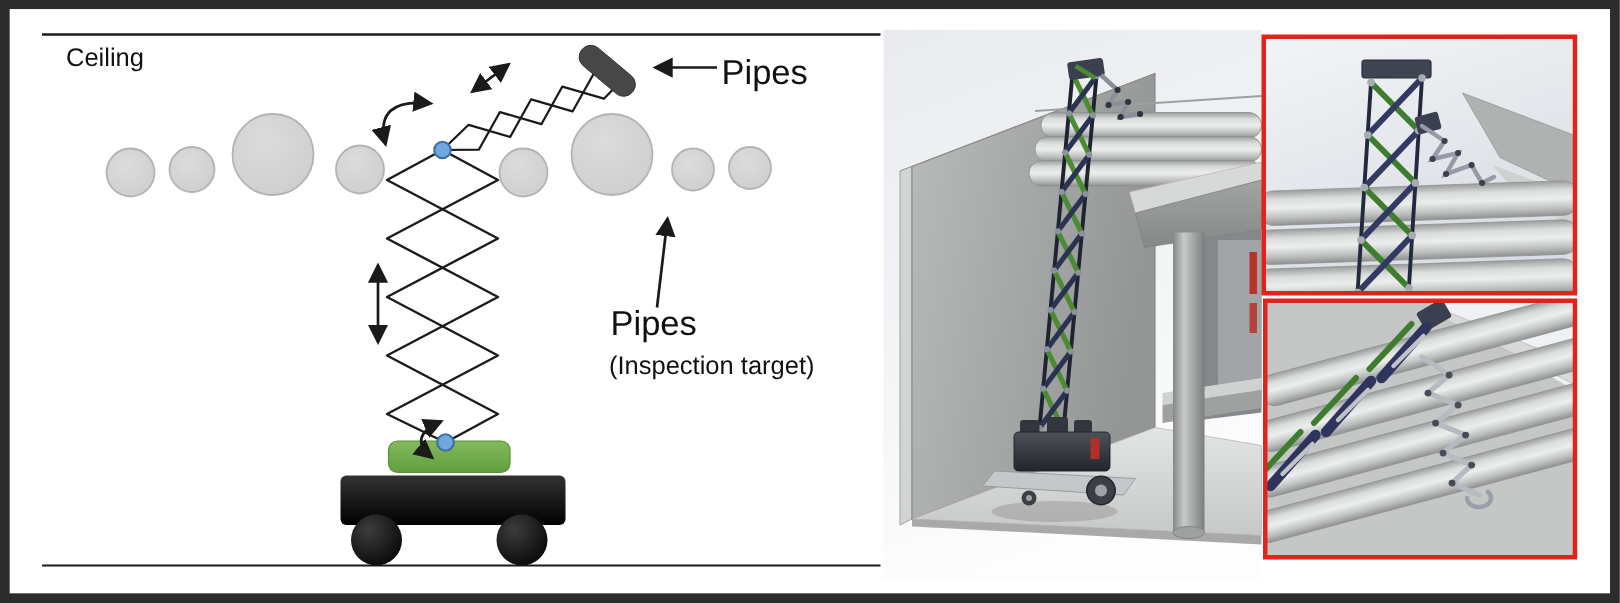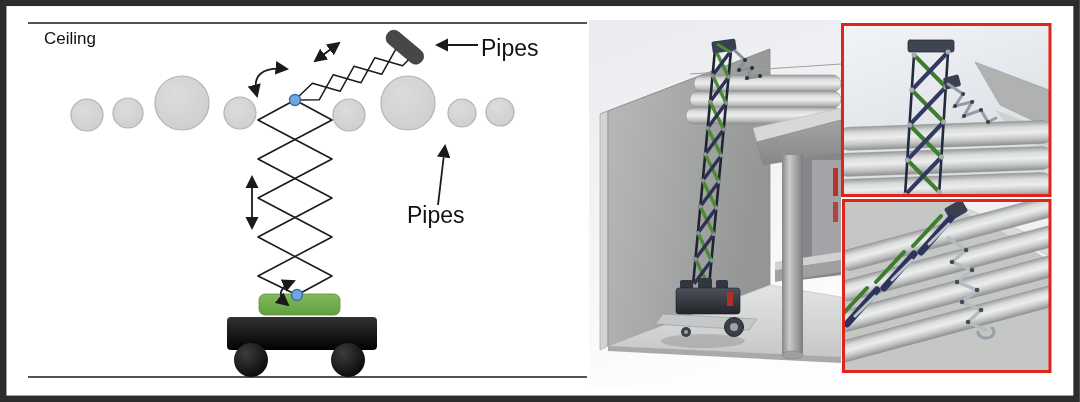--- a/index.html
+++ b/index.html
@@ -247,13 +247,14 @@
       </g>
       <rect x="843.5" y="200.5" width="206.5" height="171" fill="none" stroke="#e02419" stroke-width="3"></rect>
     </g>
 
     <rect x="3.2" y="2.8" width="1073.4" height="396" fill="none" stroke="#2c2c2c" stroke-width="6.5"></rect>
   </svg>
 
   <div class="lbl lbl-ceiling">Ceiling</div>
   <div class="lbl lbl-camera">Pipes</div>
   <div class="lbl lbl-pipes">Pipes</div>
+  <div class="lbl lbl-pipes-sub">(Inspection target)</div>
 </div>
 
 </body></html>

